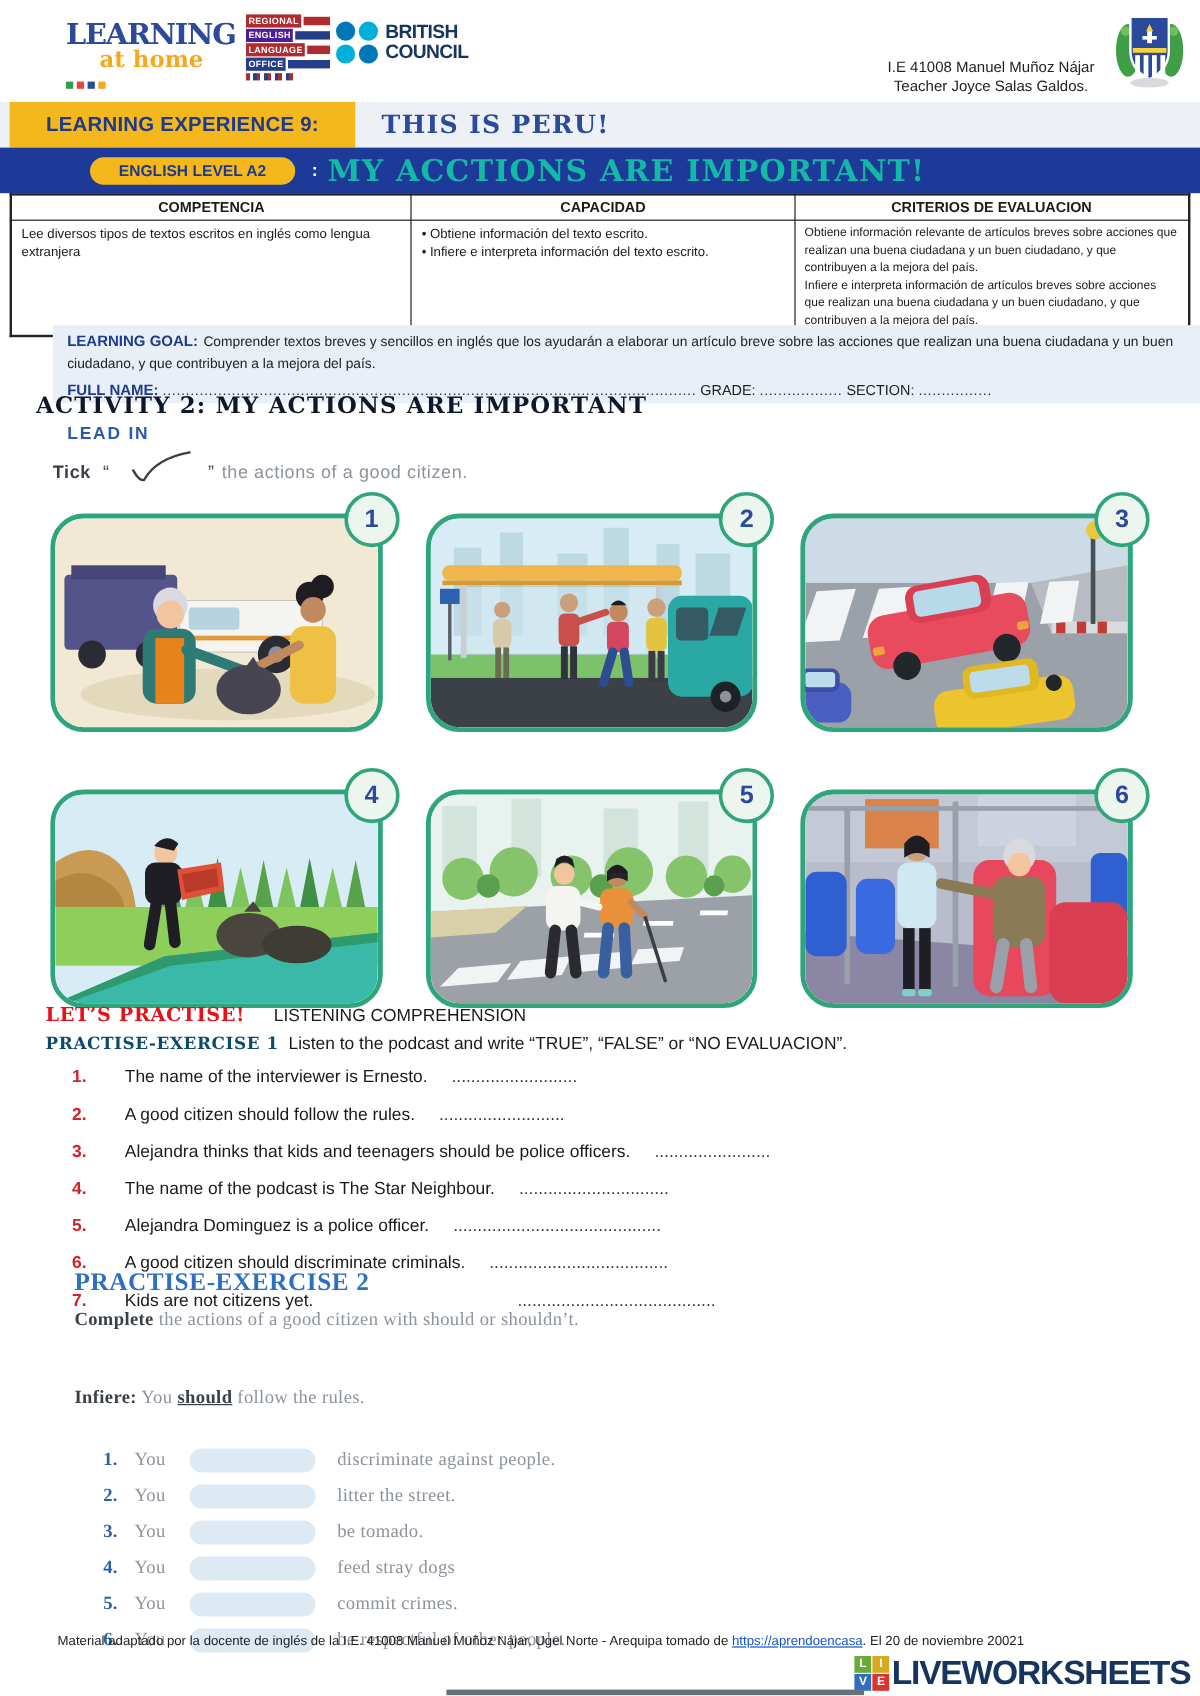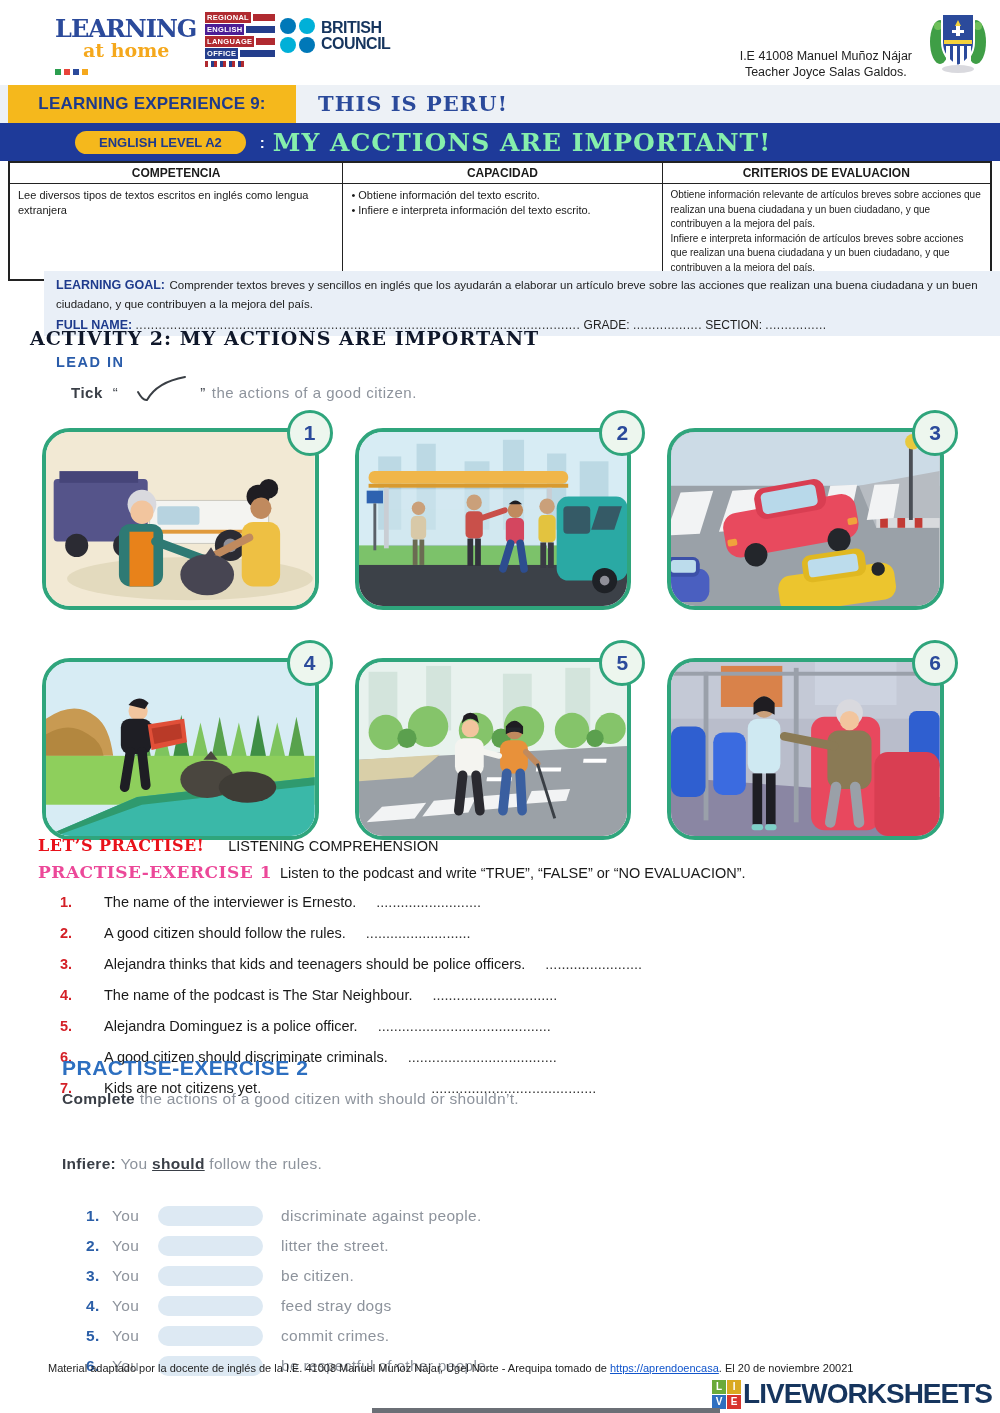--- a/index.html
+++ b/index.html
@@ -27,63 +27,63 @@
   .school-info { position:absolute; right:88px; top:48px; text-align:center; font-size:12.5px; color:#222; line-height:1.3; }
   .crest { position:absolute; right:12px; top:6px; }
   
   .band { position:absolute; top:85px; left:0; right:0; height:38px; background:#edf1f6;padding-left:12px; }
   .exp-box { position:absolute; left:8px; top:0; width:288px; height:38px; background:#f5b81c; display:flex; align-items:center; justify-content:center; }
   .exp-box span { color:#1e3a8c; font-weight:bold; font-size:17px; letter-spacing:0.2px; }
   .this-is { position:absolute; left:318px; top:6px; font-family:"DejaVu Serif", serif; font-weight:bold; font-size:21px; color:#2b4a9b; letter-spacing:1px; }
   .blue-bar { position:absolute; top:123px; left:0; right:0; height:38px; background:#1e3a99; display:flex; align-items:center; }
   .level-pill { margin-left:75px; background:#f5b81c; border-radius:18px; padding:4px 24px; color:#1e3a8c; font-weight:bold; font-size:13px; }
   .blue-bar .colon { color:#fff; font-weight:bold; margin:0 8px 0 14px; font-size:15px; }
-  .main-title { font-family:"DejaVu Serif", serif; font-weight:bold; font-size:25px; color:#86efac; letter-spacing:1px; }
+  .main-title { font-family:"DejaVu Serif", serif; font-weight:bold; font-size:25px; color:#14b8a6; letter-spacing:1px; }
   
   .ctable { position:absolute; top:161px; left:8px; right:8px; border:2px solid #222; border-collapse:collapse; width:984px;padding-left:18px; }
   .ctable th { border:1.5px solid #222; font-size:12px; padding:3px 4px; text-align:center; }
   .ctable td { border:1.5px solid #222; vertical-align:top; padding:4px 8px; font-size:11px; line-height:1.4; }
   .ctable td.crit { font-size:10px; line-height:1.45; }
   .ctable td.crit p { margin:0; }
   
   .goal-band { position:absolute; top:271px; left:0; right:0; background:#e9eff7; padding:4px 12px 4px 12px;margin-left:44px; }
   .goal-band .goal-label { color:#1e3a8c; font-weight:bold; font-size:12.5px; }
   .goal-band .goal-text { font-size:11.5px; line-height:1.45; color:#222; }
   .fullname-row { margin-top:6px; font-size:12px; color:#222; white-space:nowrap; overflow:hidden; }
   .fullname-row b { color:#1e3a8c; font-size:12.5px; }
   .dotted { color:#333; letter-spacing:0.5px; }
   
   .activity { position:absolute; top:327px; left:30px; font-family:"DejaVu Serif", serif; font-weight:bold; font-size:19px; color:#0f172a; letter-spacing:1px; }
   .leadin { position:absolute; top:354px; left:56px; color:#2a5caa; font-weight:bold; font-size:14.5px; letter-spacing:1.5px; }
-  .tickline { position:absolute; top:374px; left:71px; display:flex; align-items:center; font-size:15px; color:#8d939c; letter-spacing:0.5px; }
+  .tickline { position:absolute; top:374px; left:44px; display:flex; align-items:center; font-size:15px; color:#8d939c; letter-spacing:0.5px; }
   .tickline b { color:#3a3f47; margin-right:4px; }
   .tickline .q { color:#3a3f47; margin:0 6px; }
   
   .cards { position:absolute; top:410px; left:42px; width:916px; display:grid; grid-template-columns:repeat(3, 1fr); grid-column-gap:22px; grid-row-gap:30px; }
   .card-cell { position:relative; height:200px; }
   .card { position:absolute; top:18px; left:0; right:14px; bottom:0; border:4px solid #2fa57c; border-radius:28px; overflow:hidden; background:#fff; }
   .card svg { display:block; width:100%; height:100%; }
   .badge { position:absolute; top:0; right:0; width:46px; height:46px; border-radius:50%; border:3px solid #2fa57c; background:#edf6ee; display:flex; align-items:center; justify-content:center; z-index:2; }
   .badge span { color:#2b4a9b; font-weight:bold; font-size:21px; }
   
   .practise { position:absolute; top:836px; left:38px; right:20px; }
   .lets-row { display:flex; align-items:baseline; gap:24px; }
   .lets-label { font-family:"DejaVu Serif", serif; font-weight:bold; font-size:16px; color:#e8111a; letter-spacing:0.5px; }
   .listening { font-size:14.5px; color:#1a1a1a; }
   .ex1-row { margin-top:7px; display:flex; align-items:baseline; gap:8px; }
-  .ex1-label { font-family:"DejaVu Serif", serif; font-weight:bold; font-size:17px; color:#ec4899; letter-spacing:0.5px; }
+  .ex1-label { font-family:"DejaVu Serif", serif; font-weight:bold; font-size:14px; color:#0c4a6e; letter-spacing:0.5px; }
   .ex1-instr { font-size:14.5px; color:#1a1a1a; }
   .ex1-list { margin-top:12px; }
   .ex1-item { display:flex; align-items:baseline; height:31px; font-size:14.5px; }
   .ex1-item .n { width:44px; margin-left:22px; color:#d42027; font-weight:bold; }
   .ex1-item .t { color:#1a1a1a; }
   .ex1-item .d { margin-left:20px; color:#333; }
   .ex1-item.last .d { margin-left:170px; }
   
-  .ex2 { position:absolute; top:1056px; left:62px; }
+  .ex2 { position:absolute; top:1056px; left:62px;font-family:Liberation Serif, serif; }
   .ex2-title { font-size:21px; font-weight:bold; color:#2d6fc0; letter-spacing:0.5px; }
   .ex2-sub { margin-top:10px; font-size:15.5px; color:#8d939c; letter-spacing:0.3px; }
   .ex2-sub b { color:#3a3f47; }
   .ex2-example { margin-top:47px; font-size:15.5px; color:#8d939c; letter-spacing:0.3px; }
   .ex2-example b.lab { color:#3a3f47; }
   .ex2-example b.shd { color:#3a3f47; text-decoration:underline; }
   .ex2-list { margin-top:28px; margin-left:24px; }
   .ex2-item { display:flex; align-items:center; height:30px; font-size:15.5px; color:#8d939c; letter-spacing:0.3px; }
   .ex2-item .n { color:#2b5fa8; font-weight:bold; width:26px; }
   .ex2-item .you { width:46px; }
@@ -560,21 +560,21 @@
       <div class="ex2-item">
         <span class="n">2.</span>
         <span class="you">You</span>
         <span class="blank"></span>
         <span>litter the street.</span>
       </div>
       <div class="ex2-item">
         <span class="n">3.</span>
         <span class="you">You</span>
         <span class="blank"></span>
-        <span>be citizen.</span>
+        <span>be tomado.</span>
       </div>
       <div class="ex2-item">
         <span class="n">4.</span>
         <span class="you">You</span>
         <span class="blank"></span>
         <span>feed stray dogs</span>
       </div>
       <div class="ex2-item">
         <span class="n">5.</span>
         <span class="you">You</span>

